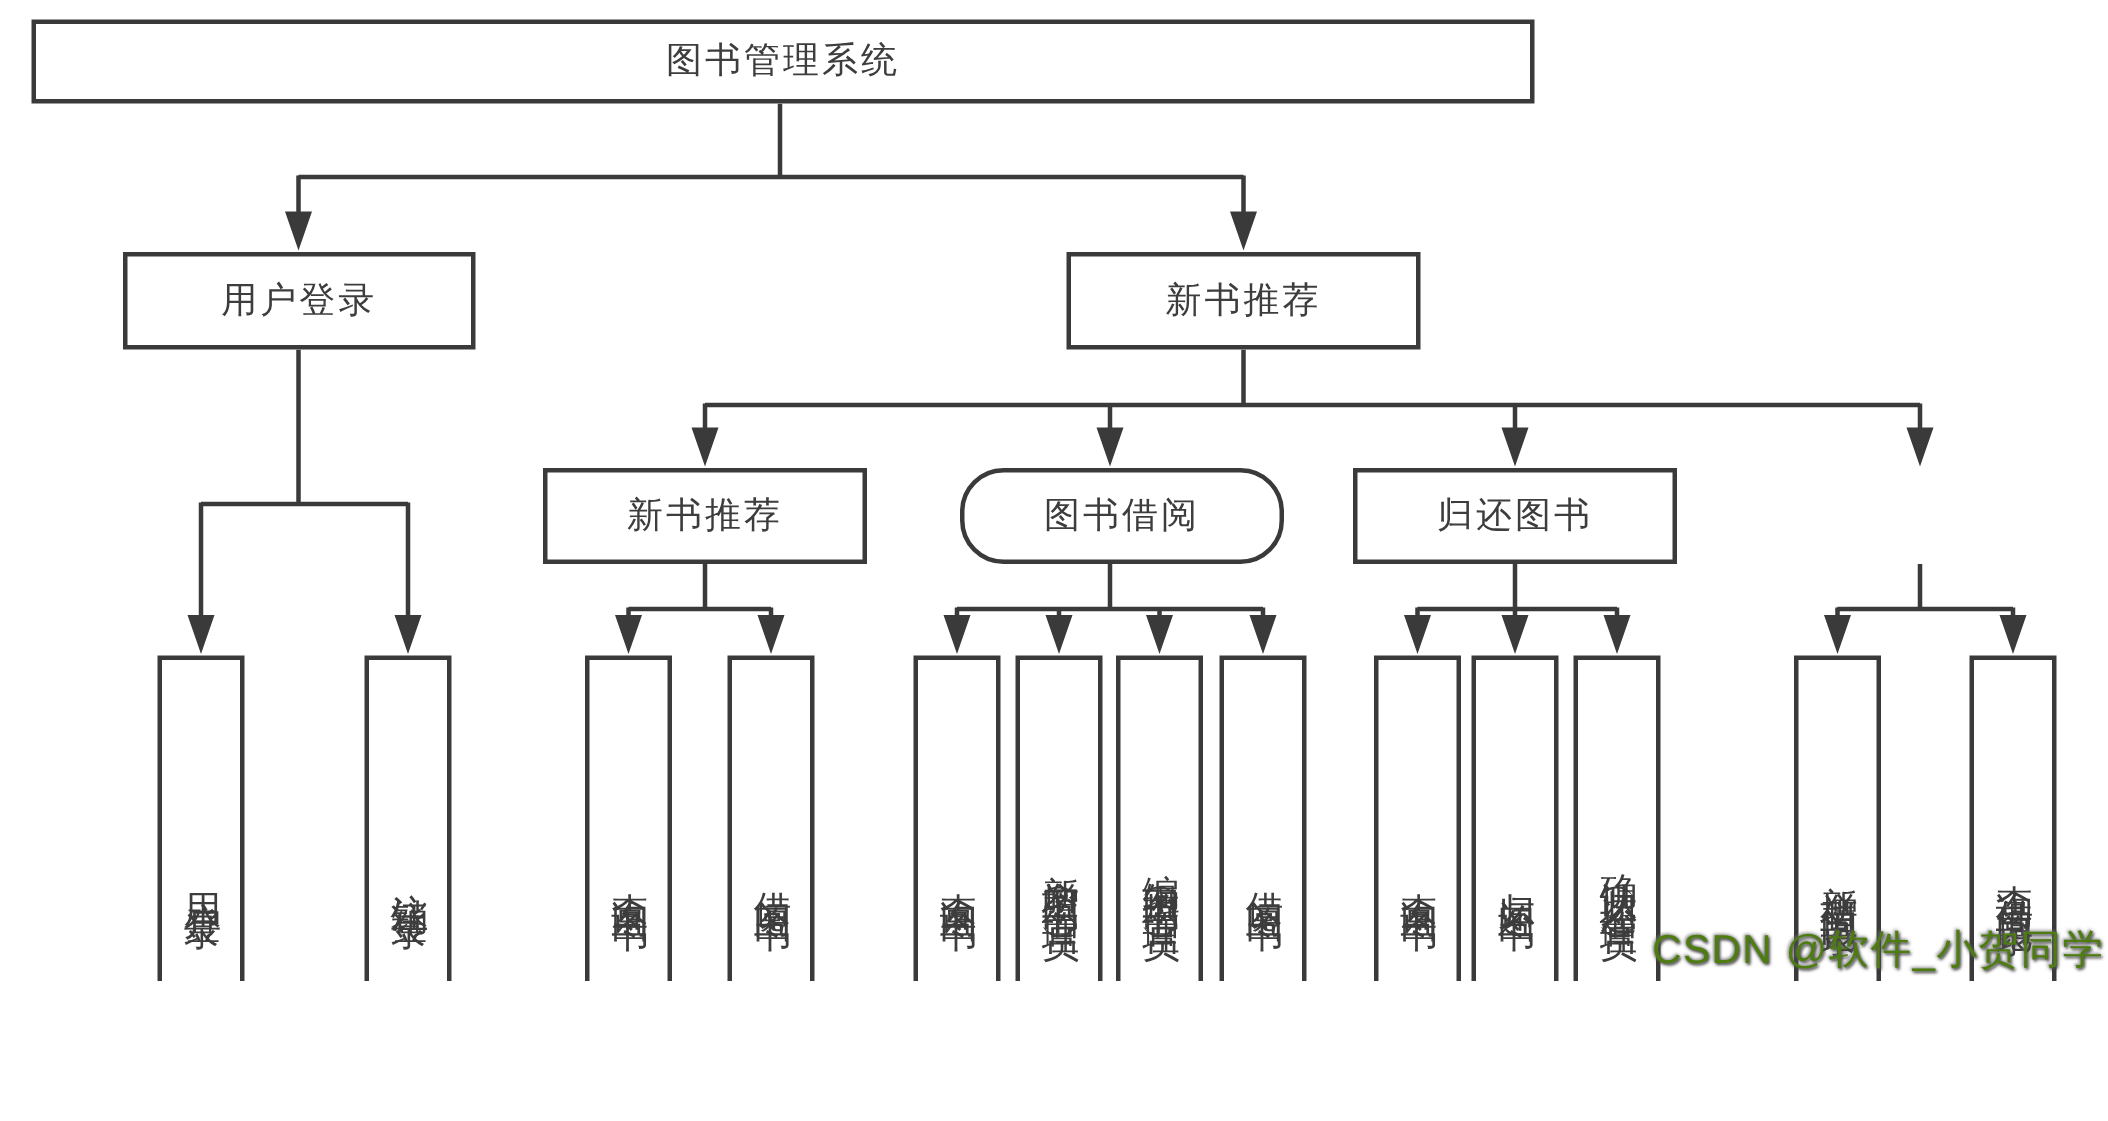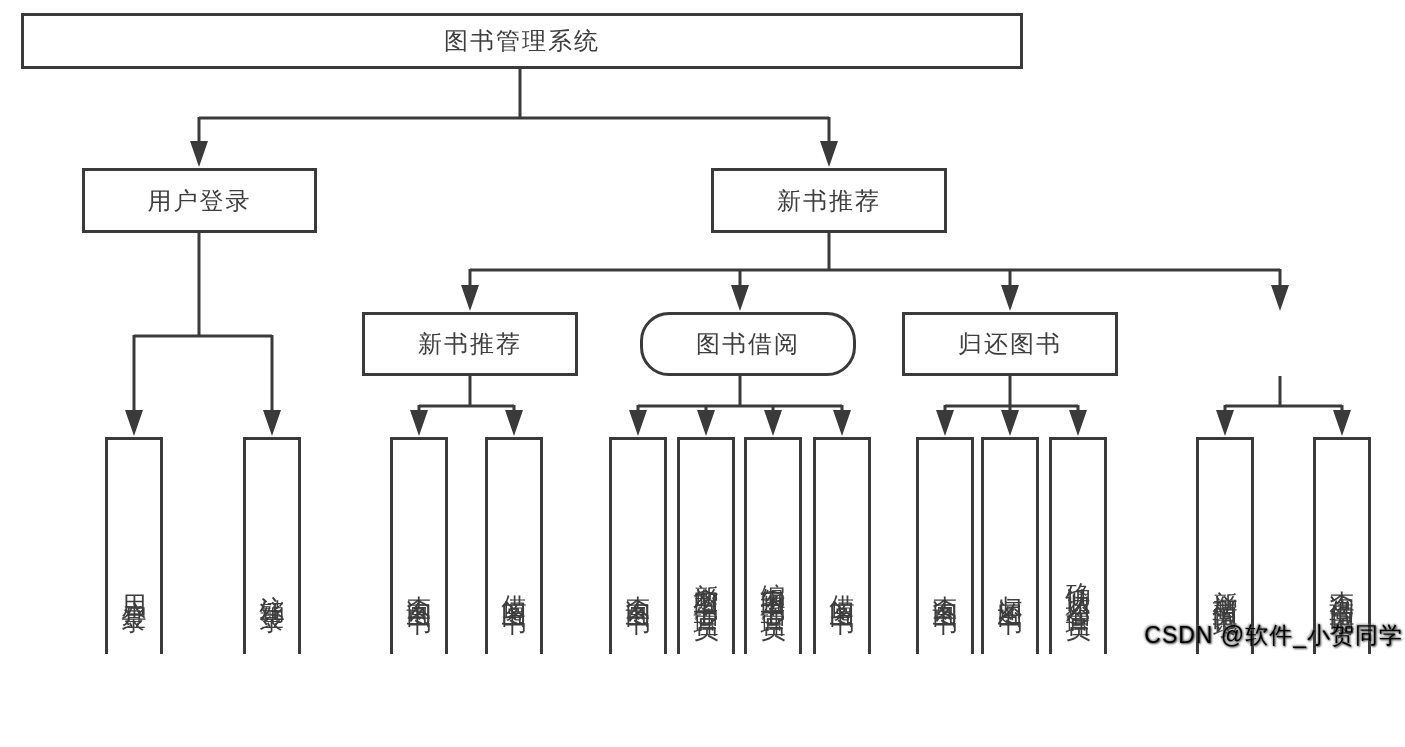--- a/index.html
+++ b/index.html
@@ -56,23 +56,23 @@
   .n-g1a { left: 105px;  } .n-g1b { left: 243px;  }
   .n-g2a { left: 390px;  } .n-g2b { left: 485px;  }
   .n-g3a { left: 609px;  } .n-g3b { left: 677px;  } .n-g3c { left: 744px; } .n-g3d { left: 813px; }
   .n-g4a { left: 916px;  } .n-g4b { left: 981px;  } .n-g4c { left: 1049px; }
   .n-g5a { left: 1196px; } .n-g5b { left: 1313px; }
   .watermark {
     position: absolute;
     right: 2px;
     bottom: 3px;
     z-index: 5;
-    font-size: 23px;
+    font-size: 27px;
     letter-spacing: 1px;
-    color: #000000;
+    color: #4d7c0f;
     text-shadow: 1px 1px 2px rgba(70,70,70,0.95), -1px -1px 2px rgba(120,120,120,0.6), 0 0 3px rgba(90,90,90,0.7);
     white-space: nowrap;
   }
 </style>
 </head>
 <body>
 
 <div class="canvas">
 
   <svg class="connectors" viewBox="0 0 1405 747" xmlns="http://www.w3.org/2000/svg">

